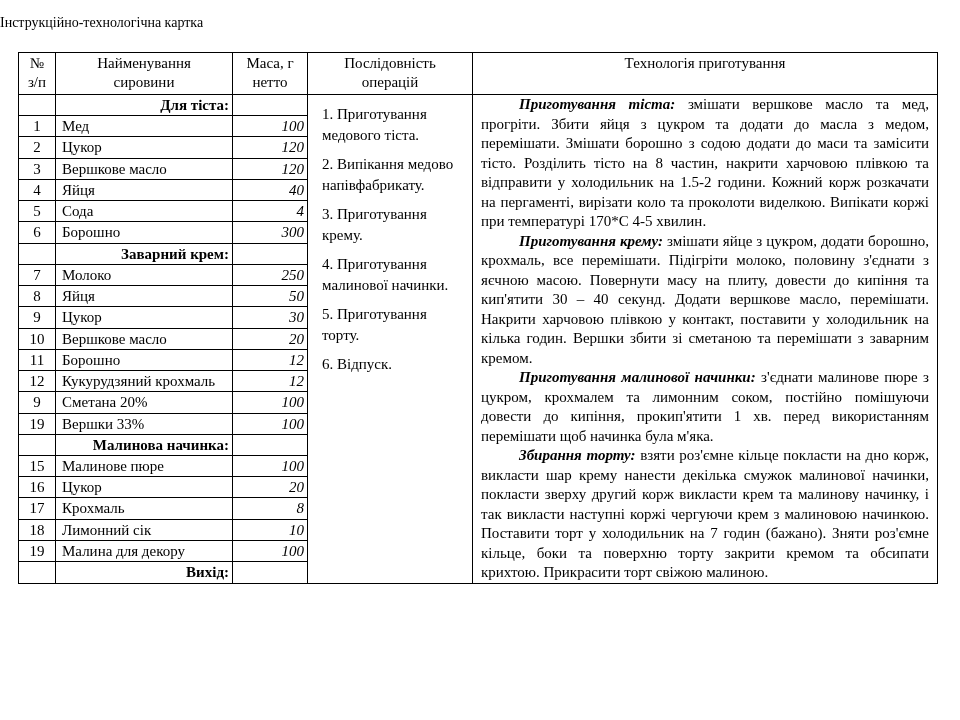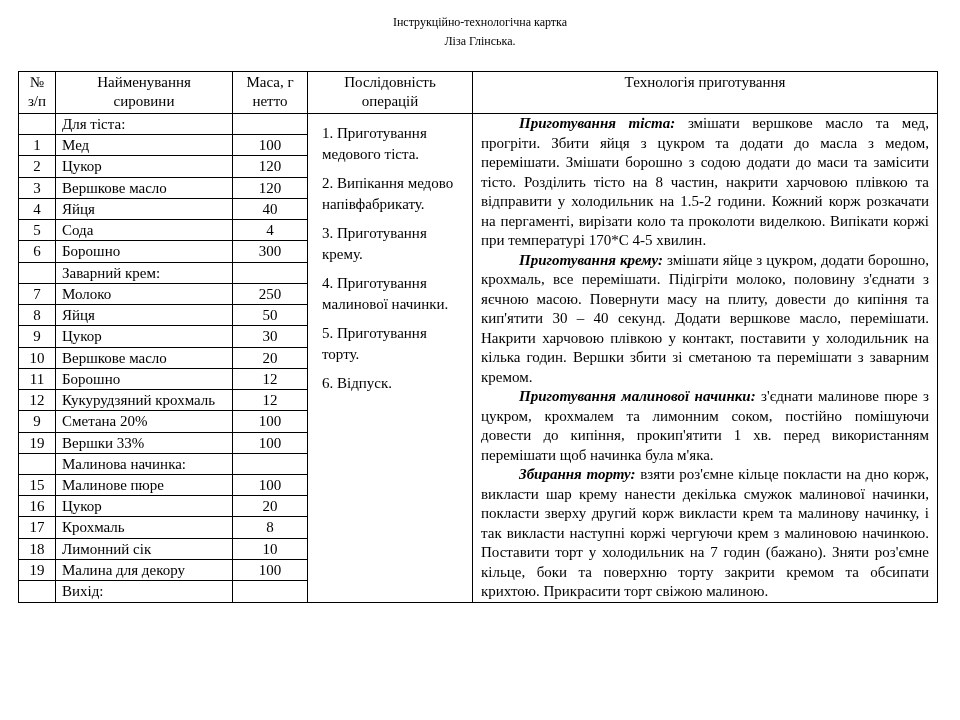--- a/index.html
+++ b/index.html
@@ -2,21 +2,21 @@
 <html lang="uk"><head>
 <meta charset="utf-8">
 <style>
   html,body{margin:0;padding:0;background:#ffffff;}
   body{
     width:960px;height:720px;overflow:hidden;
     font-family:"Liberation Serif","DejaVu Serif",serif;
     color:#000;
   }
   .page{padding-top:13px;}
-  .titles{text-align:center;font-size:12px;line-height:19px;}
+  .titles{text-align:left;font-size:14px;line-height:19px;}
   .title-main{}
   .title-recipe{font-weight:bold;text-decoration:underline;}
   .title-author{}
   table.card{
     border-collapse:collapse;
     table-layout:fixed;
     width:920px;
     margin:20px 0 0 18px;
   }
   .card th,.card td{
@@ -27,35 +27,34 @@
   .card th{
     font-weight:normal;
     text-align:center;
     white-space:pre-line;
     line-height:19px;
     padding:1px 2px 2px 2px;
   }
   .card td{line-height:20px;padding:0 3px;}
   td.c-num{text-align:center;}
   td.c-name{padding-left:6px;}
-  td.c-name.section{font-weight:normal;}
-  td.c-mass{text-align:center;}
+  td.c-name.section{font-weight:bold;text-align:right;}
+  td.c-mass{text-align:right;font-style:italic;}
   td.c-ops{padding:1px 3px 0 6px;line-height:21px;}
   td.c-ops .op{margin:8px;}
   td.c-tech{padding:0 8px;text-align:justify;line-height:19.5px;}
   td.c-tech p{margin:0;text-indent:38px;}
   td.c-tech .lead{font-style:italic;font-weight:bold;}
 </style>
 </head>
 <body>
 
 <main class="page">
   <header class="titles">
     <div class="title-main">Інструкційно-технологічна картка</div>
-    <div class="title-author">Ліза Глінська.</div>
   </header>
 
   <table class="card">
     <colgroup>
       <col style="width:37px">
       <col style="width:177px">
       <col style="width:75px">
       <col style="width:165px">
       <col>
     </colgroup>

